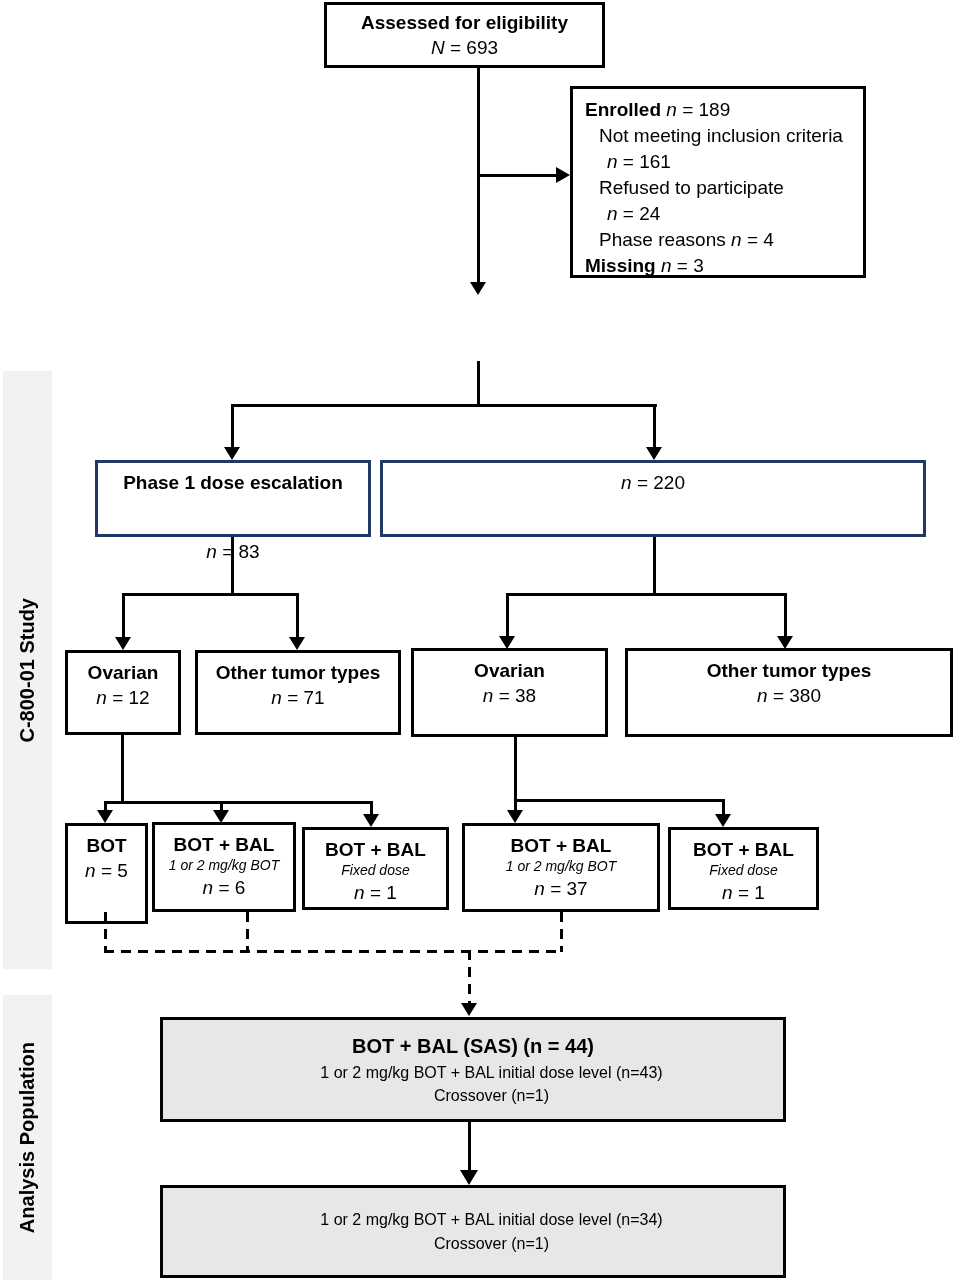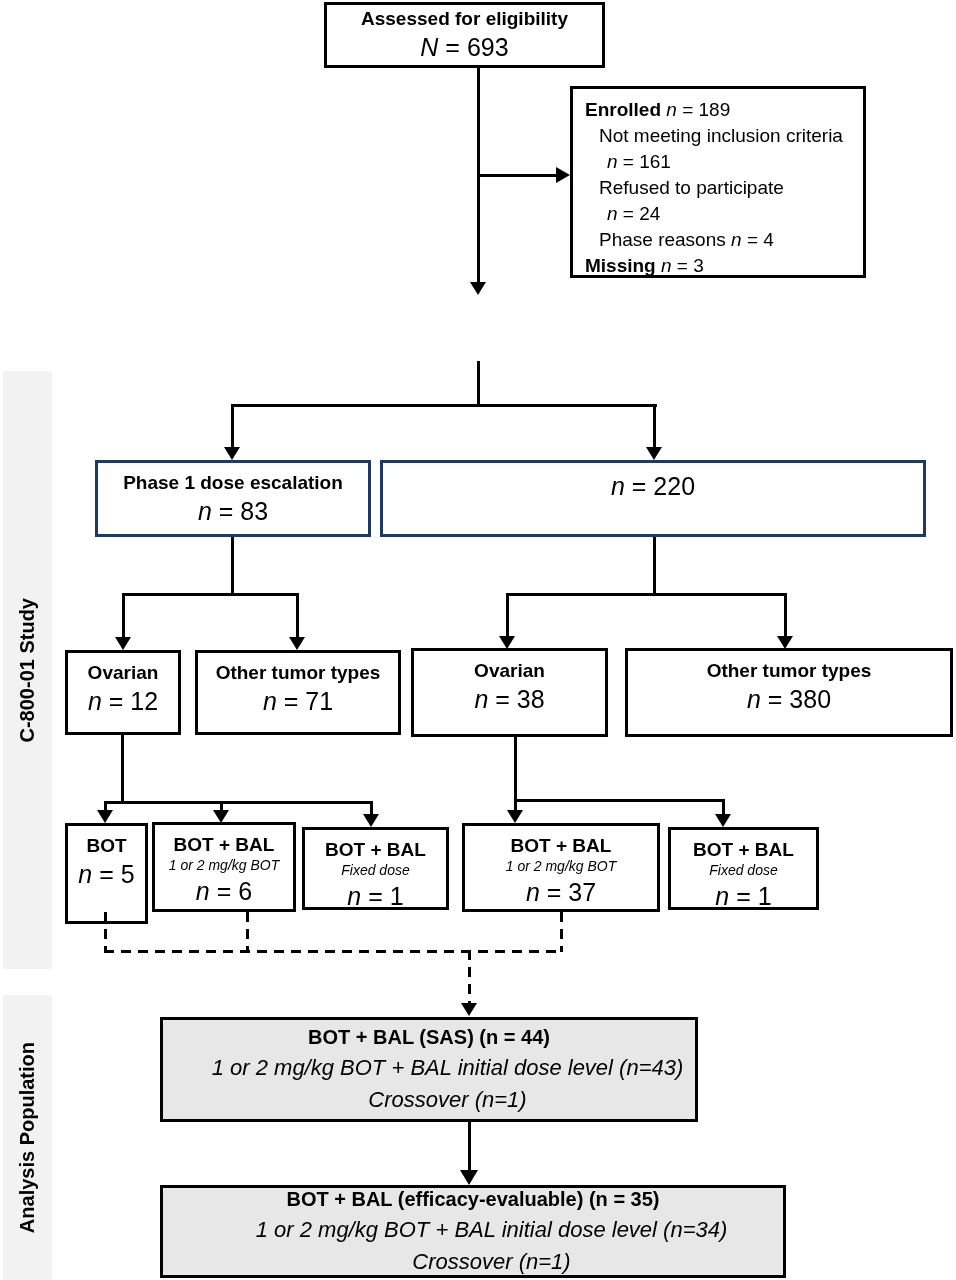--- a/index.html
+++ b/index.html
@@ -6,33 +6,33 @@
   .canvas{
     position:relative;width:956px;height:1280px;background:#ffffff;
     font-family:"Liberation Sans", sans-serif;color:#000;overflow:hidden;
   }
   .box{
     position:absolute;background:#fff;border:3px solid #000;box-sizing:border-box;
     display:flex;flex-direction:column;align-items:center;justify-content:center;
     text-align:center;line-height:1.32;
   }
   .box.top{justify-content:flex-start;padding-top:7px;}
-  .navy{border-color:#1f3864;}
+  .navy{border-color:#1f3864;gap:44px;}
   .gray{background:#e7e7e7;}
   .t{font-size:19px;font-weight:700;}
-  .n{font-size:25px;}
+  .n{font-size:19px;}
   .sub{font-size:14px;font-style:italic;line-height:1.25;}
   .iv{font-style:italic;}
   .bld{font-weight:700;}
   .excluded{align-items:flex-start;justify-content:flex-start;text-align:left;
     padding:8px 10px 0 12px;font-size:19px;line-height:1.37;}
   .ind1{padding-left:14px;}
   .ind2{padding-left:22px;}
   .gt{font-size:20px;font-weight:700;line-height:1.45;}
-  .gi{font-size:22px;font-style:italic;line-height:1.45;margin-left:37px;}
+  .gi{font-size:16px;line-height:1.45;margin-left:37px;}
   .band{position:absolute;background:#f2f2f2;display:flex;align-items:center;justify-content:center;}
   .vtext{writing-mode:vertical-rl;transform:rotate(180deg);font-weight:700;font-size:20px;white-space:nowrap;}
   .ln-v{position:absolute;width:3px;background:#000;}
   .ln-h{position:absolute;height:3px;background:#000;}
   .dashv{position:absolute;width:3px;background:repeating-linear-gradient(to bottom,#000 0 10px,transparent 10px 17px);}
   .dashh{position:absolute;height:3px;background:repeating-linear-gradient(to right,#000 0 10px,transparent 10px 17px);}
   .tri-d{position:absolute;width:0;height:0;border-left:8px solid transparent;border-right:8px solid transparent;border-top:13px solid #000;}
   .tri-d-lg{position:absolute;width:0;height:0;border-left:9px solid transparent;border-right:9px solid transparent;border-top:15px solid #000;}
   .tri-r{position:absolute;width:0;height:0;border-top:8px solid transparent;border-bottom:8px solid transparent;border-left:14px solid #000;}
 </style>
@@ -107,27 +107,26 @@
     <div class="t"><span>BOT + BAL</span></div>
     <div class="sub"><span>1 or 2 mg/kg BOT</span></div>
     <div class="n"><span class="iv">n</span><span> = 37</span></div>
   </div>
   <div class="box top" style="left:668px;top:827px;width:151px;height:83px">
     <div class="t"><span>BOT + BAL</span></div>
     <div class="sub"><span>Fixed dose</span></div>
     <div class="n"><span class="iv">n</span><span> = 1</span></div>
   </div>
 
-  <div class="box gray" style="left:160px;top:1017px;width:538px;height:105px">
+  <div class="box gray" style="left:160px;top:1017px;width:626px;height:105px">
     <div class="gt"><span>BOT + BAL (SAS) (n = 44)</span></div>
     <div class="gi"><span>1 or 2 mg/kg BOT + BAL initial dose level (n=43)</span></div>
     <div class="gi"><span>Crossover (n=1)</span></div>
   </div>
   <div class="box gray" style="left:160px;top:1185px;width:626px;height:93px">
-    <div class="gt"><span>BOT + BAL (efficacy-evaluable) (n = 35)</span></div>
     <div class="gi"><span>1 or 2 mg/kg BOT + BAL initial dose level (n=34)</span></div>
     <div class="gi"><span>Crossover (n=1)</span></div>
   </div>
 
   <div class="ln-v" style="left:477px;top:68px;height:215px"></div>
   <div class="tri-d" style="left:470px;top:282px"></div>
   <div class="ln-h" style="left:477px;top:174px;width:79px"></div>
   <div class="tri-r" style="left:556px;top:167px"></div>
 
   <div class="ln-v" style="left:477px;top:361px;height:46px"></div>

